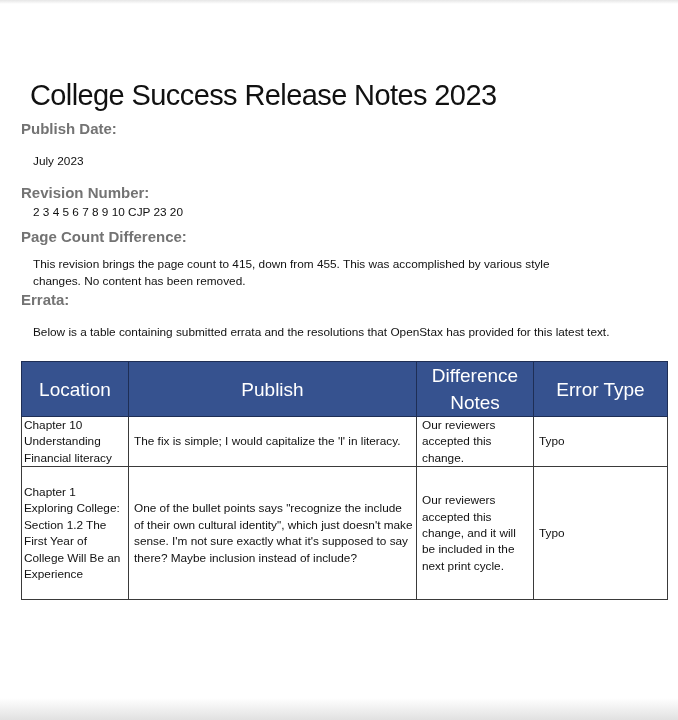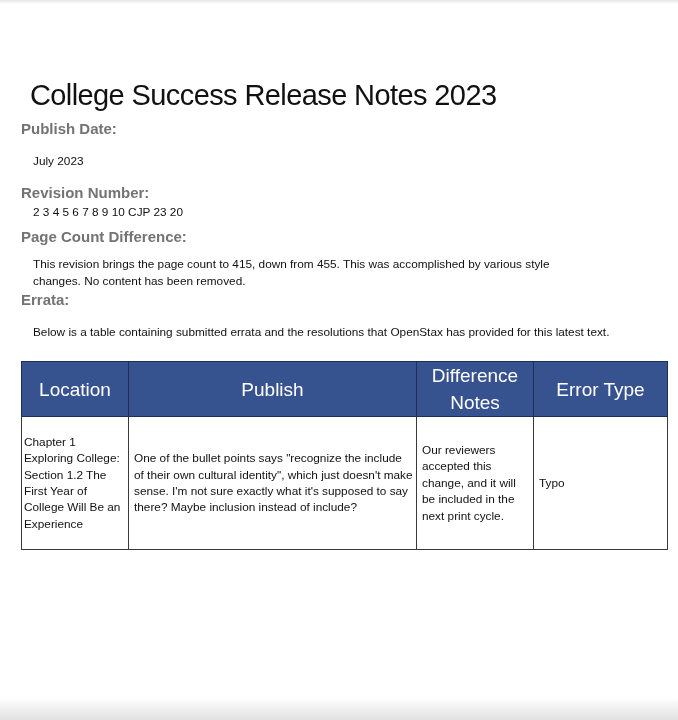--- a/index.html
+++ b/index.html
@@ -85,20 +85,26 @@
     </colgroup>
     <thead>
       <tr>
         <th>Location</th>
         <th>Publish</th>
         <th style="padding:0 8px;">Difference Notes</th>
         <th>Error Type</th>
       </tr>
     </thead>
     <tbody>
+      <tr style="height:50px;">
+        <td>Chapter 10 Understanding Financial literacy</td>
+        <td class="detail">The fix is simple; I would capitalize the 'l' in literacy.</td>
+        <td class="res">Our reviewers accepted this change.</td>
+        <td class="type">Typo</td>
+      </tr>
       <tr style="height:133px;">
         <td>Chapter 1 Exploring College: Section 1.2 The First Year of College Will Be an Experience</td>
         <td class="detail">One of the bullet points says "recognize the include of their own cultural identity", which just doesn't make sense. I'm not sure exactly what it's supposed to say there? Maybe inclusion instead of include?</td>
         <td class="res">Our reviewers accepted this change, and it will be included in the next print cycle.</td>
         <td class="type">Typo</td>
       </tr>
     </tbody>
   </table>
 </div>
 

